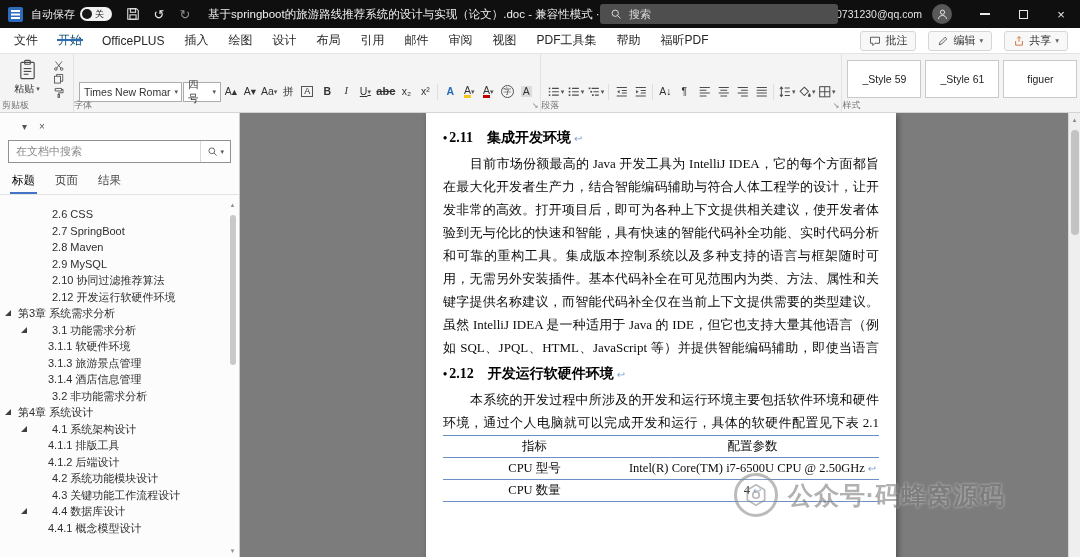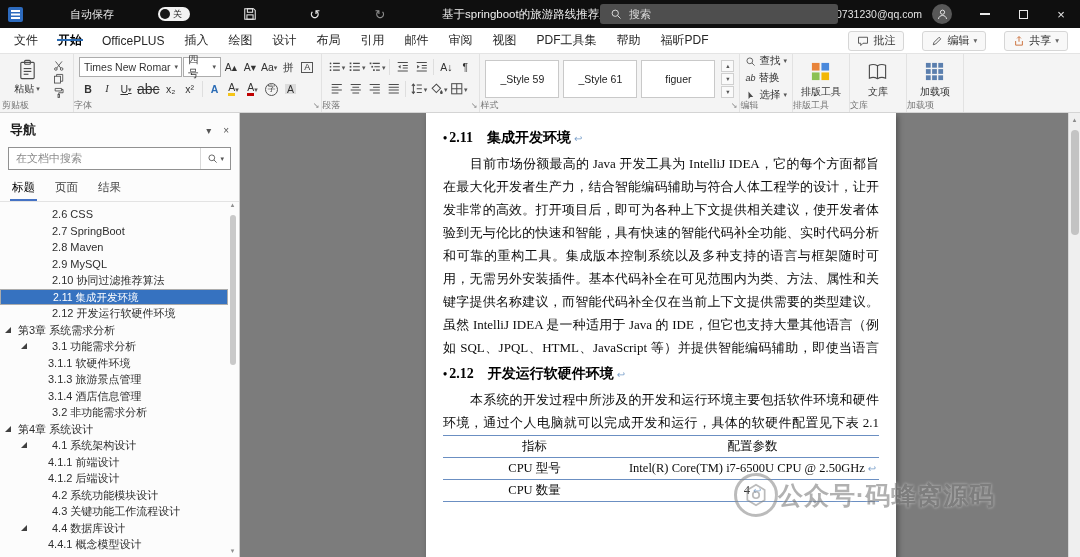--- a/index.html
+++ b/index.html
@@ -6,21 +6,21 @@
 html,body{width:1080px;height:557px;}
 body{font-family:"Liberation Sans","DejaVu Sans",sans-serif;overflow:hidden;background:#7c7c7c;}
 #app{position:relative;width:1080px;height:557px;overflow:hidden;background:#fff;}
 svg{display:inline-block;}
 .ic{stroke:#4c4c4c;fill:none;stroke-width:1.2px;}
 .icl{stroke:#e8e8e8;fill:none;stroke-width:1.2px;}
 .ics{stroke:#c96a32;fill:none;stroke-width:1.2px;}
 .wm-ic{stroke:#8f8f8f;fill:none;stroke-width:1.6px;}
 
 
-.titlebar{position:absolute;left:0;top:0;right:0;height:28px;background:#0f0f0f;display:flex;align-items:center;color:#e9e9e9;font-size:11px;padding-left:8px;z-index:50;gap:39px;}
+.titlebar{position:absolute;left:0;top:0;right:0;height:28px;background:#0f0f0f;display:flex;align-items:center;color:#e9e9e9;font-size:11px;padding-left:8px;z-index:50;}
 .appicon{width:15px;height:15px;background:#2d6bbe;border-radius:2px;display:flex;align-items:center;justify-content:center;margin-right:8px;flex:none;}
 .appicon .bars{width:9px;height:2px;background:#fff;box-shadow:0 3.5px 0 #fff,0 7px 0 #fff;margin-top:-7px;}
 .ts-label{margin-right:5px;white-space:nowrap;}
 .toggle{width:32px;height:14px;border-radius:7px;background:#f2f2f2;display:flex;align-items:center;padding:0 2px;gap:3px;margin-right:8px;flex:none;}
 .knob{width:10px;height:10px;border-radius:50%;background:#161616;}
 .tg-txt{font-size:9px;color:#222;line-height:1;}
 .tb-ib{width:24px;height:22px;display:flex;align-items:center;justify-content:center;background:transparent;border:none;color:#e9e9e9;font-size:13px;margin:0 1px;flex:none;}
 .tb-ib svg{width:14px;height:14px;}
 .tb-ib.dim{color:#8c8c8c;}
 .doc-title{margin-left:10px;display:flex;align-items:center;gap:5px;max-width:392px;white-space:nowrap;overflow:hidden;font-size:11.5px;color:#f0f0f0;}
@@ -30,46 +30,46 @@
 .email{margin-right:10px;color:#e3e3e3;font-size:10.5px;white-space:nowrap;}
 .avatar{width:20px;height:20px;border-radius:50%;background:#585858;display:flex;align-items:center;justify-content:center;margin-right:14px;flex:none;}
 .avatar svg{width:13px;height:13px;}
 .winbtn{width:38px;height:28px;display:flex;align-items:center;justify-content:center;background:transparent;border:none;color:#e9e9e9;font-size:13px;}
 .minbar{width:10px;height:2px;background:#e9e9e9;display:block;}
 .maxbox{width:9px;height:9px;border:1.2px solid #e9e9e9;display:block;}
 
 
 .menubar{position:absolute;left:0;top:28px;right:0;height:26px;background:#fff;border-bottom:1px solid #e4e4e4;display:flex;align-items:stretch;padding:12px 4px;font-size:12px;color:#262626;z-index:40;}
 .mtab{display:flex;align-items:center;padding:0 10px;position:relative;white-space:nowrap;}
-.mtab.active{font-weight:700;color:#000000;text-align:center;}
+.mtab.active{font-weight:400;color:#0c4a6e;text-align:center;}
 .mtab.active::after{content:"";position:absolute;left:9px;right:9px;bottom:0;height:2.5px;background:#2b6cb5;}
-.mb-right{margin-left:auto;display:flex;align-items:center;gap:18px;padding-right:8px;}
+.mb-right{margin-left:auto;display:flex;align-items:center;gap:12px;padding-right:8px;}
 .mb-btn{display:flex;align-items:center;gap:4px;height:20px;padding:0 8px;border:1px solid #d6d6d6;background:#f8f8f8;border-radius:3px;font-size:11px;color:#333;}
 .mb-btn svg{width:12px;height:12px;}
 .mb-btn .dd{font-size:7.5px;color:#666;}
 
 
 .ribbon{position:absolute;left:0;top:54px;right:0;height:59px;background:#f4f4f4;border-bottom:1px solid #d4d4d4;display:flex;align-items:stretch;padding:0 2px;z-index:30;}
 .rgroup{position:relative;border-right:1px solid #e2e2e2;padding:3px 5px 13px;display:flex;}
 .glabel{position:absolute;left:0;right:0;bottom:1px;height:11px;line-height:11px;text-align:left;font-size:9px;color:#777;}
 .glabel .launch{position:absolute;right:2px;bottom:0;font-size:8px;color:#888;}
-.gcol{display:flex;flex-direction:column;gap:2px;}
+.gcol{display:flex;flex-direction:row;gap:2px;margin-top:24px;}
 .rrow{display:flex;align-items:center;gap:1px;height:21px;}
 .ib{min-width:18px;height:19px;padding:0 1px;display:flex;align-items:center;justify-content:center;border:none;background:transparent;border-radius:2px;font-size:10.5px;color:#333;line-height:1;}
 .ib svg{width:13.5px;height:13.5px;}
 .dd{font-size:7px;color:#555;}
 .vsep{width:1px;height:16px;background:#dedede;margin:0 2px;flex:none;}
 .sel{height:20px;border:1px solid #acacac;background:#fff;display:flex;align-items:center;padding:0 4px;gap:4px;font-size:10.5px;color:#333;}
 .sel .dd{margin-left:auto;}
 .sel.fname{width:103px;white-space:nowrap;overflow:hidden;}
 .sel.fsize{width:38px;}
 .b{font-weight:700;}
 .i{font-style:italic;font-family:"Liberation Serif",serif;}
 .u{text-decoration:underline;}
-.strike{text-decoration:line-through;font-size:14px;}
+.strike{text-decoration:line-through;font-size:11px;font-weight:bold;}
 .ul-y{border-bottom:3px solid #f5c518;}
 .ul-r{border-bottom:3px solid #c00000;}
 .shade{background:#dcdcdc;padding:0 2px;}
 .circ{border:1px solid #555;border-radius:50%;width:13px;height:13px;display:flex;align-items:center;justify-content:center;font-size:8px;}
 .effect{color:#2b6cb5;font-weight:700;}
 .boxed{border:1px solid #555;padding:0 2px;font-size:9px;}
 .abic{font-size:9px;font-style:italic;}
 .pastecol{display:flex;flex-direction:column;align-items:center;width:40px;padding-top:2px;gap:2px;}
 .pastecol svg{width:21px;height:21px;}
 .paste-lb{font-size:10px;color:#333;display:flex;align-items:center;gap:2px;}
@@ -121,21 +121,21 @@
 .dh .ttl{margin-left:14px;}
 .ret{color:#7fa3cc;font-size:10px;margin-left:3px;font-family:"Liberation Sans",sans-serif;font-weight:400;}
 .bp{font-family:"Liberation Serif","DejaVu Serif",serif;font-size:13px;line-height:23px;text-align:justify;text-indent:27px;color:#0d0d0d;}
 .bp.p1{height:207px;overflow:hidden;}
 .bp.p2{height:47px;overflow:hidden;}
 .cap{text-align:center;font-size:12px;margin:7px 0 3px;font-family:"Liberation Serif","DejaVu Serif",serif;color:#000;}
 .cap .hl{background:#38a3a6;padding:0 1px;}
 table.hw{width:100%;border-collapse:collapse;font-family:"Liberation Serif","DejaVu Serif",serif;font-size:12.5px;color:#0d0d0d;border-top:1.5px solid #6b8fc2;}
 .hw th,.hw td{border-bottom:1px solid #6b8fc2;text-align:center;vertical-align:middle;font-weight:400;padding:2px;height:21px;}
 .hw col.c1{width:42%;}
-.wm{position:absolute;left:494px;top:360px;display:flex;align-items:center;opacity:.6;pointer-events:none;}
+.wm{position:absolute;left:494px;top:360px;display:flex;align-items:center;gap:10px;opacity:.6;pointer-events:none;}
 .wm-logo{width:44px;height:44px;border:3px solid #8f8f8f;border-radius:50%;display:flex;align-items:center;justify-content:center;background:rgba(255,255,255,.25);}
 .wm-logo svg{width:26px;height:26px;}
 .wm-text{font-size:25px;font-weight:700;color:#7e7e7e;letter-spacing:1px;white-space:nowrap;text-shadow:0 0 3px rgba(255,255,255,.9);}
 .doc-sb{position:absolute;right:0;top:0;bottom:0;width:12px;background:#efefef;border-left:1px solid #d8d8d8;}
 .doc-sb .ar{position:absolute;top:3px;left:0;width:100%;text-align:center;font-size:7px;color:#8a8a8a;}
 .doc-sb .thumb{position:absolute;left:2px;top:17px;width:8px;height:105px;background:#c3c3c3;border-radius:4px;}
 </style>
 </head>
 <body>
 
@@ -622,21 +622,20 @@
           </svg>
         <span>加载项</span>
       </div>
       <div class="glabel"><span>加载项</span></div>
     </div>
 
   </div>
 
   <div class="nav">
     <div class="nav-header">
-      <span class="nav-title">导航</span>
       <span class="nh-ic">▾</span>
       <span class="nh-ic">×</span>
     </div>
     <div class="nav-search">
       <span class="ph">在文档中搜索</span>
       <span class="ns-btn">
         <svg class="ic">
             <use href="#i-mag"></use>
           </svg>
         <span class="dd">▾</span>
@@ -646,33 +645,30 @@
       <span class="ntab active">标题</span>
       <span class="ntab">页面</span>
       <span class="ntab">结果</span>
     </div>
     <div class="nav-list">
       <div class="nitem lv2"><span>2.6 CSS</span></div>
       <div class="nitem lv2"><span>2.7 SpringBoot</span></div>
       <div class="nitem lv2"><span>2.8 Maven</span></div>
       <div class="nitem lv2"><span>2.9 MySQL</span></div>
       <div class="nitem lv2"><span>2.10 协同过滤推荐算法</span></div>
-      <div class="nitem lv2 sel">
-          <span>2.11 集成开发环境</span>
-        </div>
       <div class="nitem lv2"><span>2.12 开发运行软硬件环境</span></div>
       <div class="nitem lv1"><span class="tri"></span><span>第3章 系统需求分析</span></div>
       <div class="nitem lv2"><span class="tri"></span><span>3.1 功能需求分析</span></div>
       <div class="nitem lv3"><span>3.1.1 软硬件环境</span></div>
       <div class="nitem lv3"><span>3.1.3 旅游景点管理</span></div>
       <div class="nitem lv3"><span>3.1.4 酒店信息管理</span></div>
       <div class="nitem lv2"><span>3.2 非功能需求分析</span></div>
       <div class="nitem lv1"><span class="tri"></span><span>第4章 系统设计</span></div>
       <div class="nitem lv2"><span class="tri"></span><span>4.1 系统架构设计</span></div>
-      <div class="nitem lv3"><span>4.1.1 前端设计</span></div>
+      <div class="nitem lv3"><span>4.1.1 排版工具</span></div>
       <div class="nitem lv3"><span>4.1.2 后端设计</span></div>
       <div class="nitem lv2"><span>4.2 系统功能模块设计</span></div>
       <div class="nitem lv2"><span>4.3 关键功能工作流程设计</span></div>
       <div class="nitem lv2"><span class="tri"></span><span>4.4 数据库设计</span></div>
       <div class="nitem lv3"><span>4.4.1 概念模型设计</span></div>
     </div>
     <div class="nav-sb">
       <span class="ar top">▴</span>
       <div class="thumb"></div>
       <span class="ar bot">▾</span>

